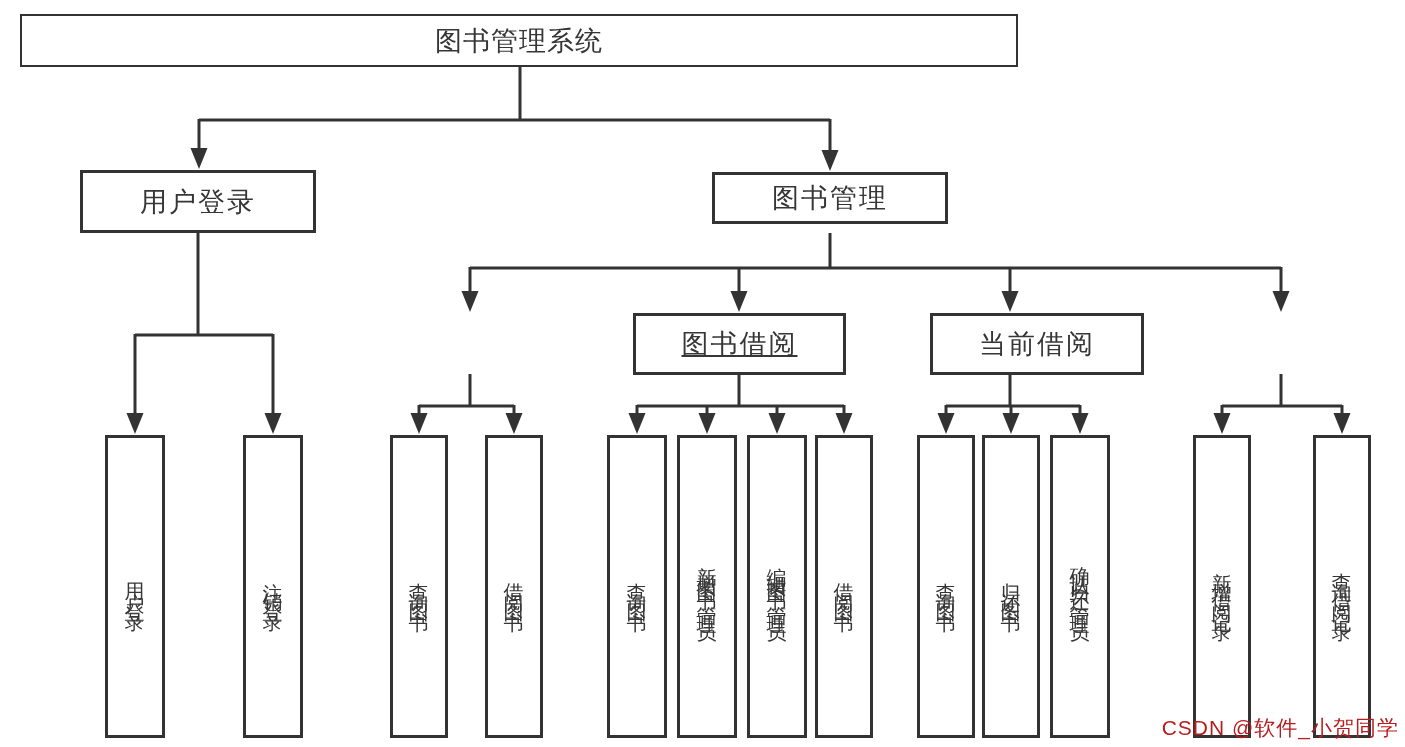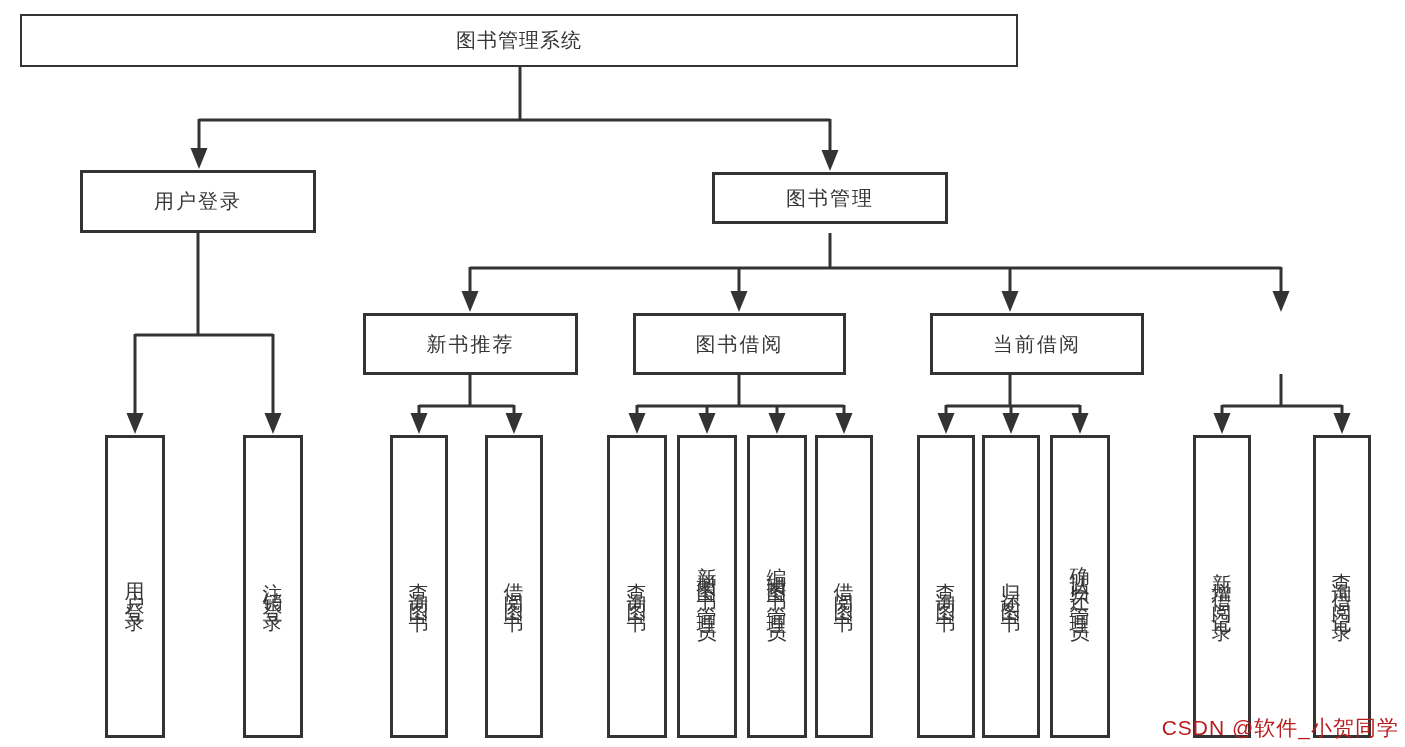--- a/index.html
+++ b/index.html
@@ -32,21 +32,21 @@
     stroke: none;
   }
   .box {
     position: absolute;
     box-sizing: border-box;
     background: #ffffff;
     border: 3px solid #333333;
     display: flex;
     align-items: center;
     justify-content: center;
-    font-size: 20px;
+    font-size: 27px;
     letter-spacing: 2px;
     z-index: 2;
     white-space: nowrap;
   }
   .box.root {
     border-width: 2px;
     letter-spacing: 1px;
   }
   .leaf {
     writing-mode: vertical-rl;
@@ -133,22 +133,21 @@
     <polygon points="1222,434 1213.5,413 1230.5,413"></polygon>
     <path d="M1342 405 V416"></path>
     <polygon points="1342,434 1333.5,413 1350.5,413"></polygon>
   </svg>
 
   <div class="box root" style="left:20px; top:14px; width:998px; height:53px;">图书管理系统</div>
 
   <div class="box" style="left:80px; top:170px; width:236px; height:63px;">用户登录</div>
   <div class="box" style="left:712px; top:172px; width:236px; height:52px;">图书管理</div>
 
-  <div class="box" style="left:363px; top:313px; width:215px; height:62px;">新书推荐</div>
-  <div class="box" style="left:633px; top:313px; width:213px; height:62px;">图书借阅</div>
+  <div class="box" style="left:633px; top:313px; width:213px; height:62px;text-decoration:underline;">图书借阅</div>
   <div class="box" style="left:903px; top:313px; width:214px; height:62px;margin-left:27px;">当前借阅</div>
 
   <div class="box leaf" style="left:105px; top:435px; width:60px; height:303px;">用户登录</div>
   <div class="box leaf" style="left:243px; top:435px; width:60px; height:303px;">注销登录</div>
 
   <div class="box leaf" style="left:390px; top:435px; width:58px; height:303px;">查询图书</div>
   <div class="box leaf" style="left:485px; top:435px; width:58px; height:303px;">借阅图书</div>
 
   <div class="box leaf" style="left:607px; top:435px; width:60px; height:303px;">查询图书</div>
   <div class="box leaf long" style="left:677px; top:435px; width:60px; height:303px;">新增图书（管理员）</div>

